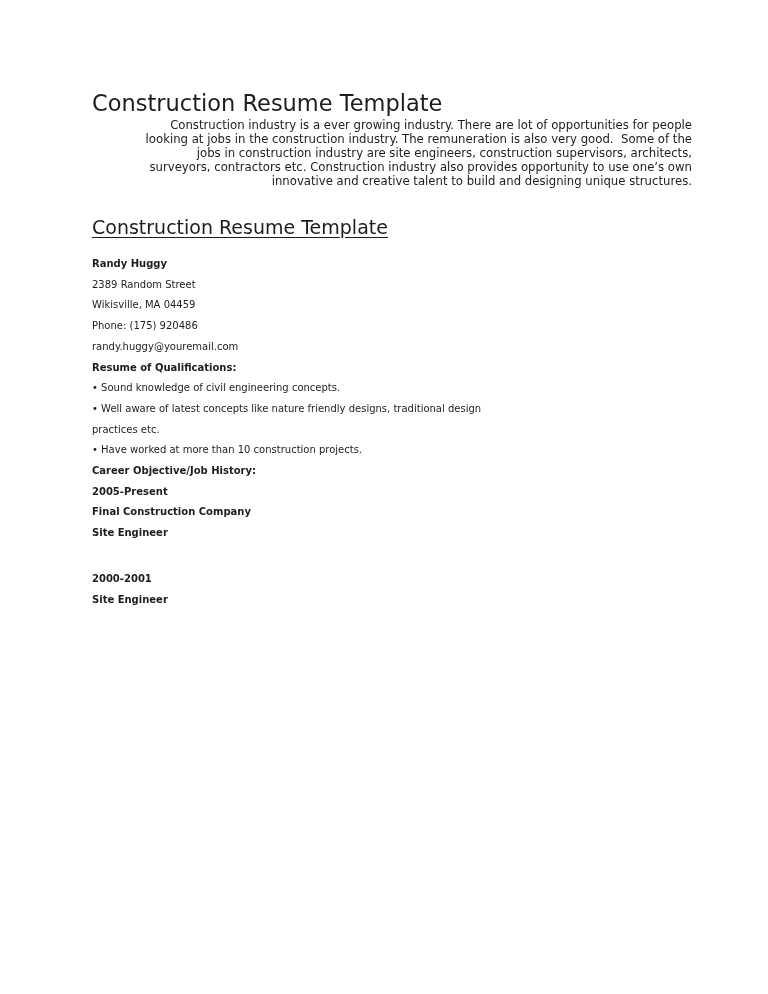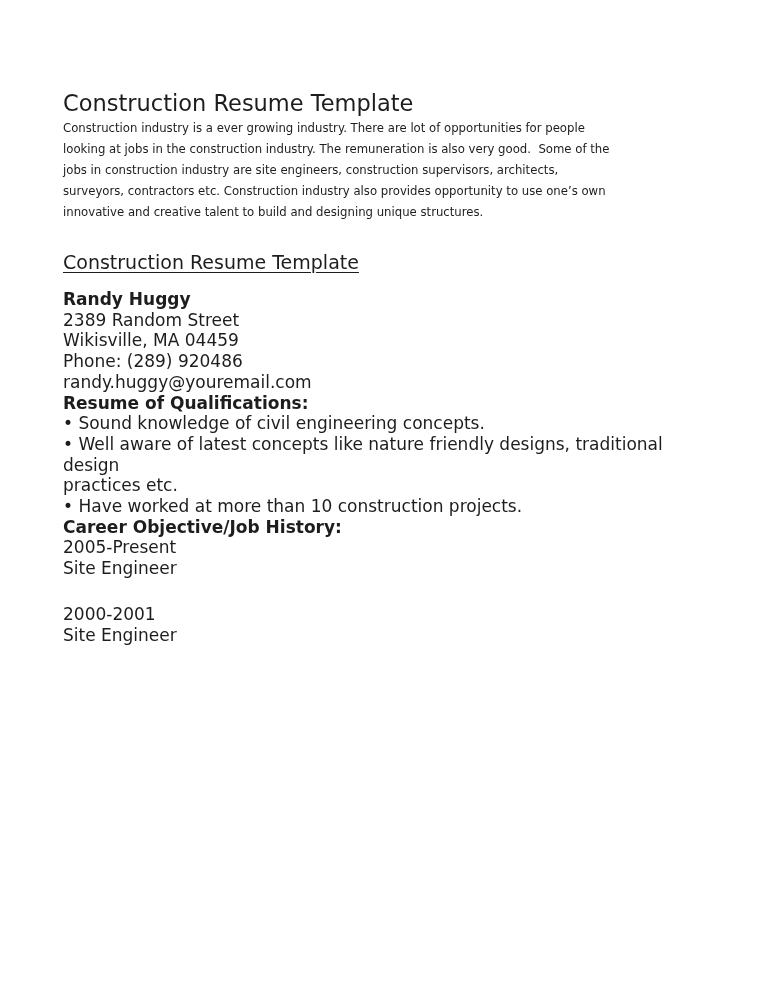--- a/index.html
+++ b/index.html
@@ -8,63 +8,65 @@
     background: #ffffff;
   }
   body {
     width: 768px;
     height: 994px;
     overflow: hidden;
     font-family: "DejaVu Sans", sans-serif;
     color: #1d1d1d;
   }
   .page {
-    margin-left: 63px;
+    margin-left: 92px;
     padding-top: 88px;
     width: 600px;
   }
   h1.doc-title {
     font-size: 22.5px;
     line-height: 30px;
     font-weight: 400;
     margin: 0;
     letter-spacing: 0;
     color: #1d1d1d;
   }
   p.intro {
     font-size: 11.7px;
-    line-height: 21px;
+    line-height: 14px;
     margin: 0;
     white-space: pre-wrap;
     color: #1d1d1d;
+    text-align: right;
   }
   h2.resume-title {
     font-size: 19px;
     line-height: 26px;
     font-weight: 400;
     text-decoration: underline;
     text-underline-offset: 3px;
     margin: 26px 0 14px 0;
     color: #1d1d1d;
   }
   .body-text {
-    font-size: 17px;
+    font-size: 10px;
     line-height: 20.7px;
   }
   .pre {
     white-space: pre-wrap;
   }
   .bold {
     font-weight: 700;
   }
   .section {
     margin: 0;
   }
   .job {
     margin: 0;
+    font-weight: bold;
   }
   .job.job-second {
     margin-top: 25px;
   }
 </style>
 </head>
 <body>
 
 <div class="page">
 
@@ -75,38 +77,39 @@
 jobs in construction industry are site engineers, construction supervisors, architects,
 surveyors, contractors etc. Construction industry also provides opportunity to use one’s own
 innovative and creative talent to build and designing unique structures.</p>
 
   <h2 class="resume-title">Construction Resume Template</h2>
 
   <div class="section body-text">
     <div class="bold">Randy Huggy</div>
     <div class="pre">2389 Random Street
 Wikisville, MA 04459
-Phone: (289) 920486
+Phone: (175) 920486
 randy.huggy@youremail.com</div>
   </div>
 
 
   <div class="section body-text">
     <div class="bold">Resume of Qualifications:</div>
     <div class="pre">• Sound knowledge of civil engineering concepts.
 • Well aware of latest concepts like nature friendly designs, traditional design
 practices etc.
 • Have worked at more than 10 construction projects.</div>
   </div>
 
   <div class="section body-text">
     <div class="bold">Career Objective/Job History:</div>
 
     <div class="job">
       <div>2005-Present</div>
+      <div>Final Construction Company</div>
       <div>Site Engineer</div>
     </div>
 
     <div class="job job-second">
       <div>2000-2001</div>
       <div>Site Engineer</div>
     </div>
   </div>
 
 </div>

